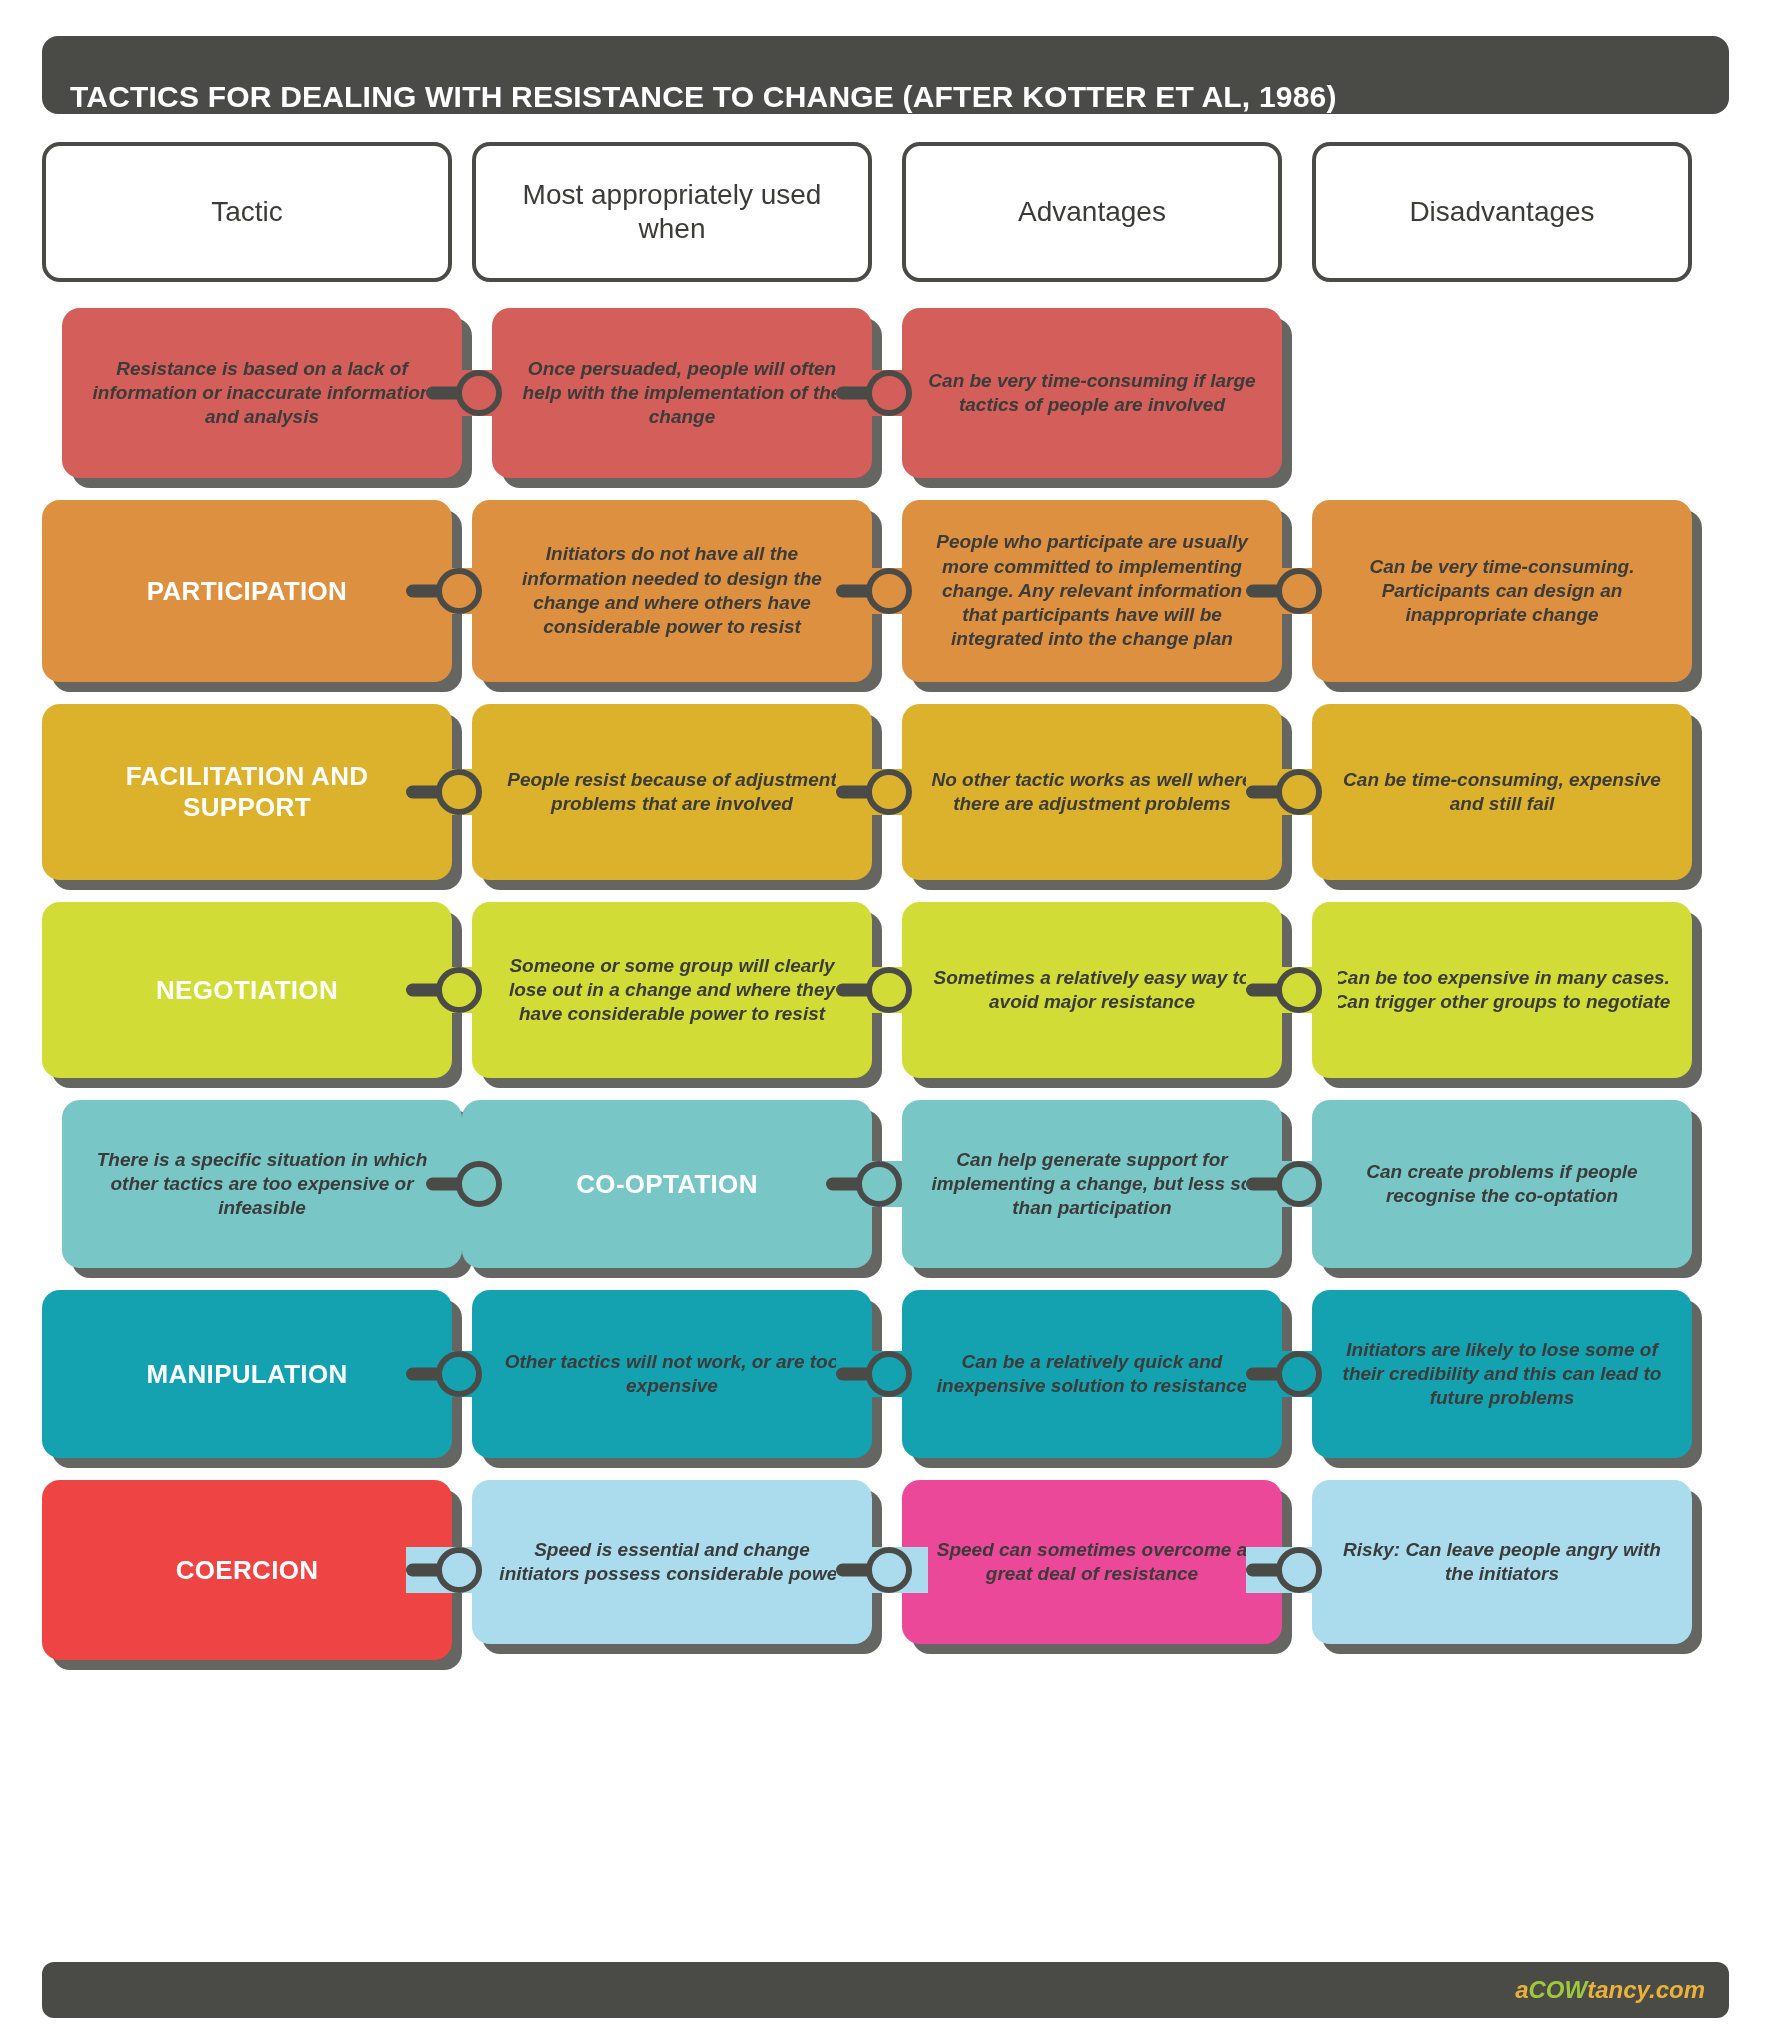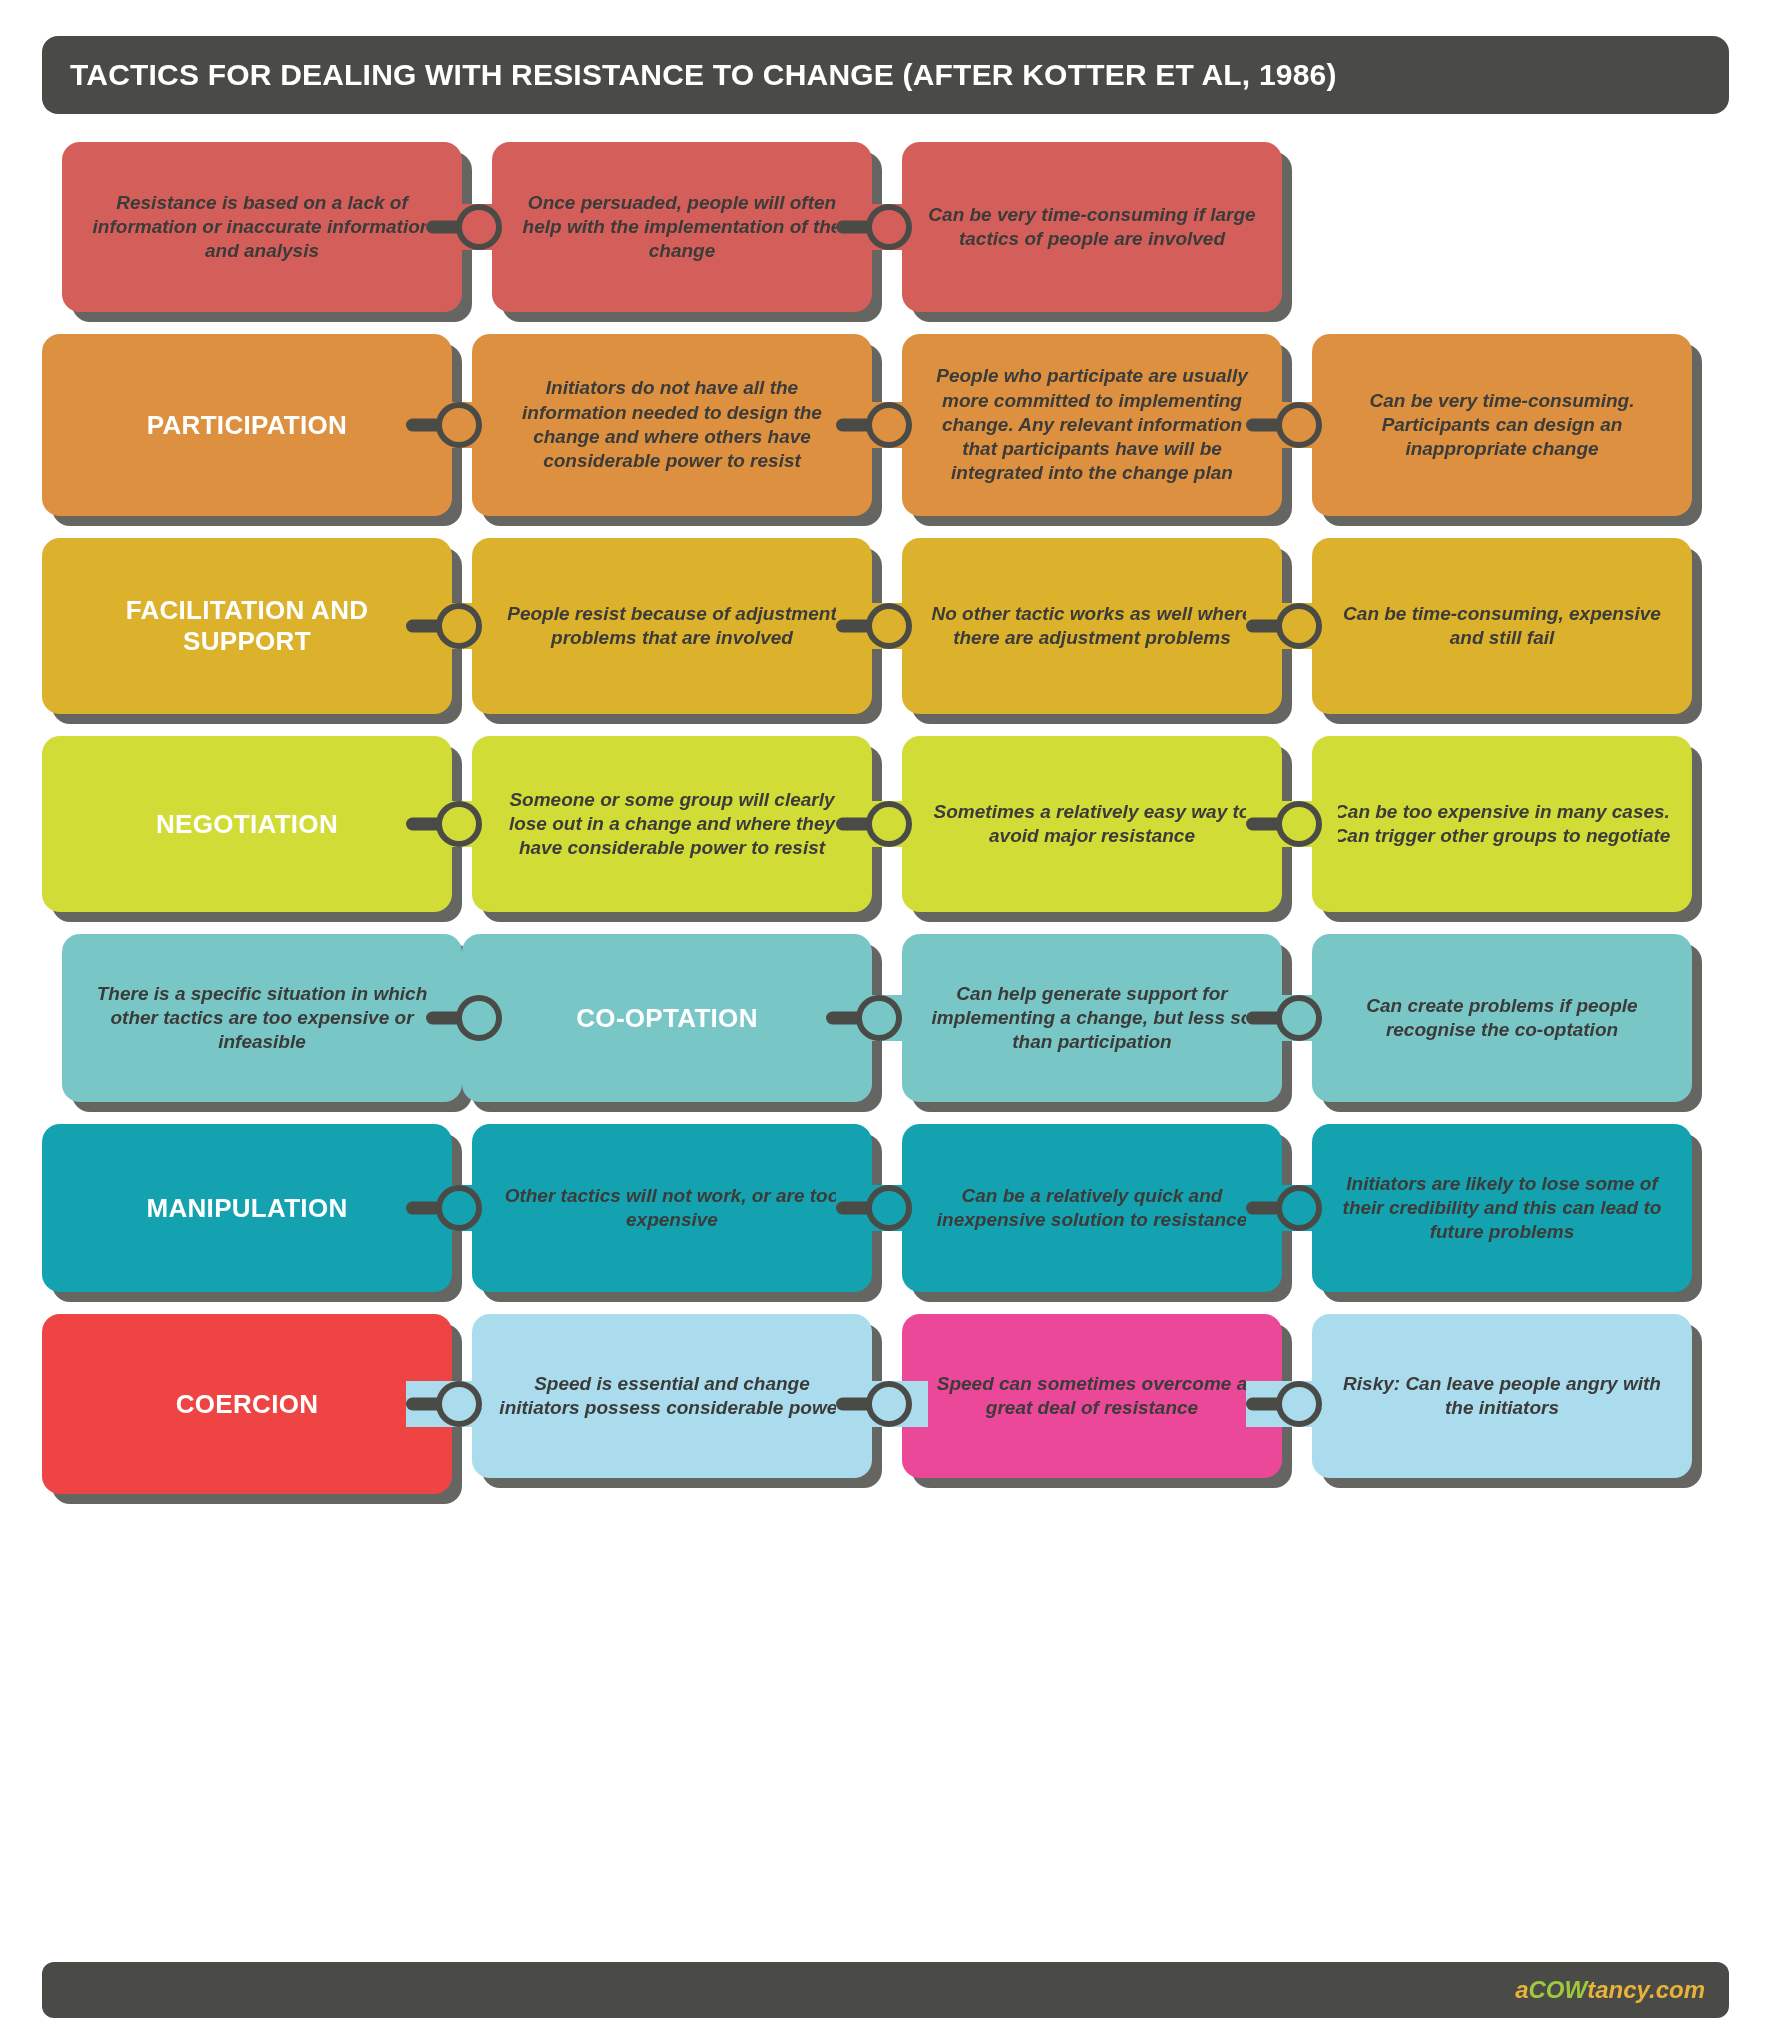--- a/index.html
+++ b/index.html
@@ -22,21 +22,21 @@
     position: relative;
     background: #ffffff;
   }
 
   
   .title-bar {
     background: #4a4a47;
     border-radius: 16px;
     height: 78px;
     display: flex;
-    align-items: center;
+    align-items: flex-end;
     padding: 0 28px;
     box-sizing: border-box;
     margin-bottom: 28px;
   }
   .title-bar .title-text {
     color: #ffffff;
     font-size: 30px;
     font-weight: bold;
     letter-spacing: 0.2px;
   }
@@ -164,20 +164,34 @@
 <body>
 
 <div class="page">
 
   <div class="title-bar">
     <div class="title-text">TACTICS FOR DEALING WITH RESISTANCE TO CHANGE (AFTER KOTTER ET AL, 1986)</div>
   </div>
 
   <div class="grid">
 
+    <div class="row header-row">
+      <div class="col c1">
+        <div class="header-cell">Tactic</div>
+      </div>
+      <div class="col c2">
+        <div class="header-cell">Most appropriately used when</div>
+      </div>
+      <div class="col c3">
+        <div class="header-cell">Advantages</div>
+      </div>
+      <div class="col c4">
+        <div class="header-cell">Disadvantages</div>
+      </div>
+    </div>
 
     <div class="row">
       <div class="col c2">
         <div class="cell detail" style="background:#d45f5a;height:170px">Resistance is based on a lack of information or inaccurate information and analysis</div>
         <div class="connector" style="right:-56px;width:92px;height:46px;background:#d45f5a">
           <div class="bar"></div>
           <div class="knob" style="background:#d45f5a"></div>
         </div>
       </div>
       <div class="col c3">

